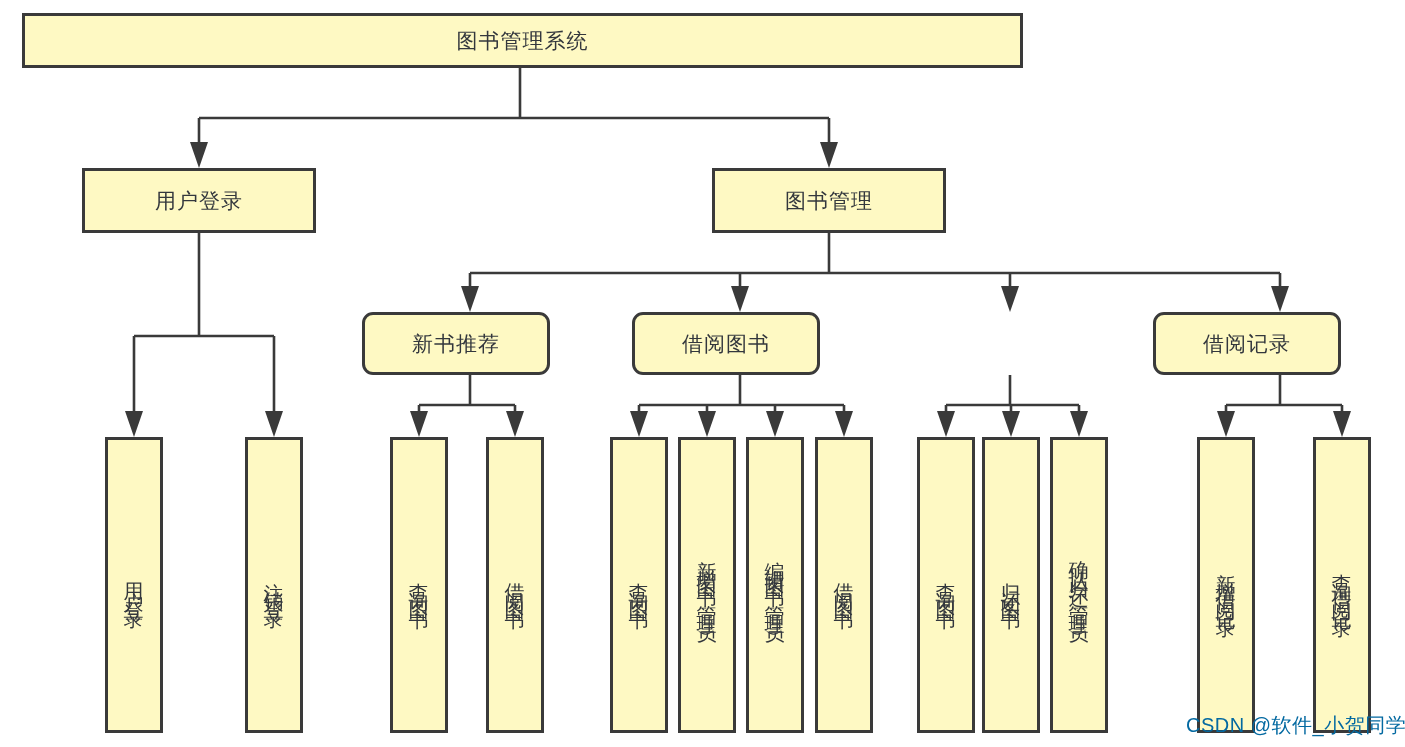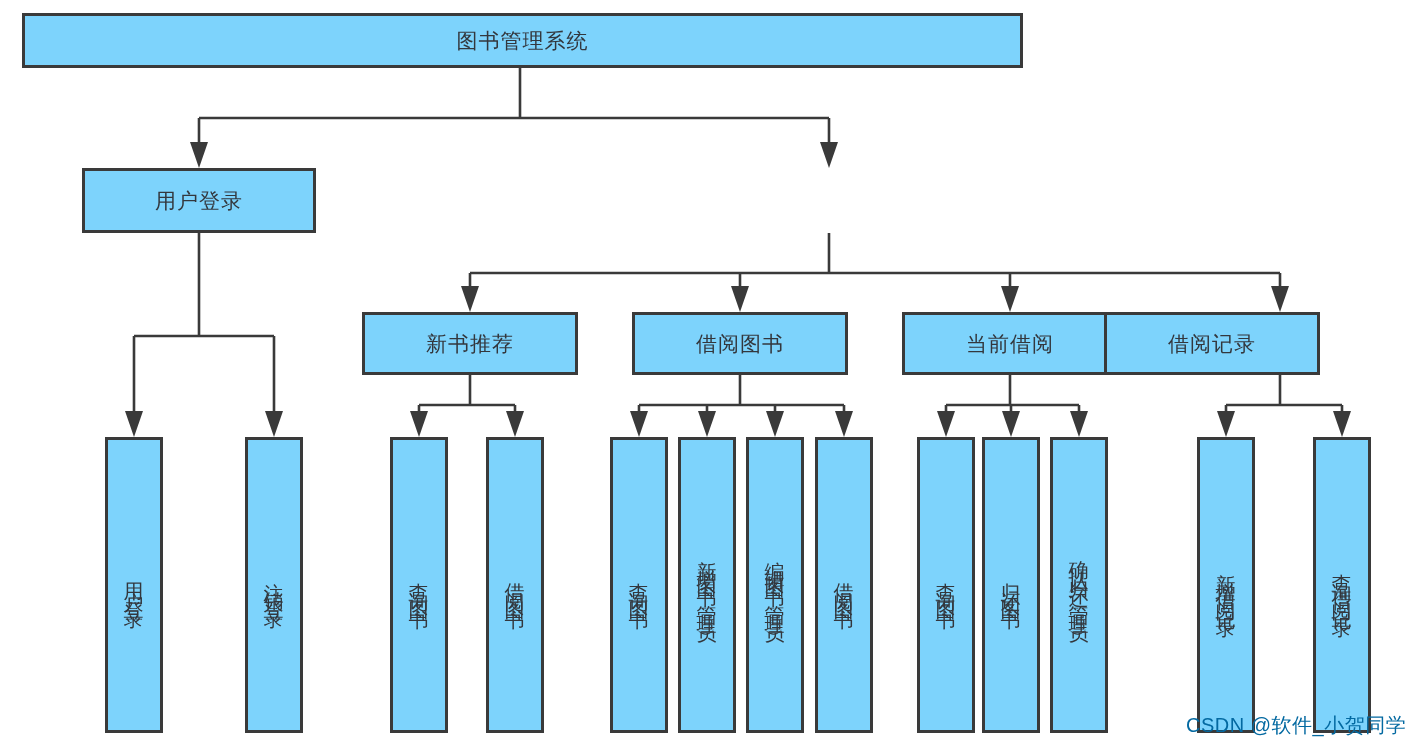--- a/index.html
+++ b/index.html
@@ -14,21 +14,21 @@
   .lines-layer {
     position: absolute;
     left: 0; top: 0;
     width: 1405px; height: 747px;
     z-index: 1;
   }
   .box {
     position: absolute;
     box-sizing: border-box;
     border: 3px solid #3a3a3a;
-    background: #7dd3fc;
+    background: #fef9c3;
     display: flex;
     align-items: center;
     justify-content: center;
     color: #33373d;
     z-index: 2;
   }
   .box.hlabel { font-size: 21px; letter-spacing: 1px; }
   .box.vlabel span {
     writing-mode: vertical-rl;
     text-orientation: mixed;
@@ -36,25 +36,25 @@
     letter-spacing: 9px;
     line-height: 1;
     white-space: nowrap;
   }
   
   .n-root   { left: 22px;   top: 13px;  width: 1001px; height: 55px; }
   
   .n-l2a    { left: 82px;   top: 168px; width: 234px;  height: 65px; }
   .n-l2b    { left: 712px;  top: 168px; width: 234px;  height: 65px; }
   
-  .n-l3     { top: 312px; height: 63px; width: 216px; }
+  .n-l3     { top: 312px; height: 63px; width: 188px; border-radius: 11px; }
   .n-l3-1   { left: 362px; }
   .n-l3-2   { left: 632px; }
   .n-l3-3   { left: 902px; }
-  .n-l3-4   { left: 1104px; }
+  .n-l3-4   { left: 1153px; }
   
   .leaf     { top: 437px; height: 296px; width: 58px; }
   .lf-1  { left: 105px; }
   .lf-2  { left: 245px; }
   .lf-3  { left: 390px; }
   .lf-4  { left: 486px; }
   .lf-5  { left: 610px; }
   .lf-6  { left: 678px; }
   .lf-7  { left: 746px; }
   .lf-8  { left: 815px; }
@@ -112,29 +112,29 @@
     </g>
   </svg>
 
   <div class="box hlabel n-root">
     <span>图书管理系统</span>
   </div>
 
   <div class="box hlabel n-l2a">
     <span>用户登录</span>
   </div>
+  <div class="box hlabel n-l2b">
+    <span>图书管理</span>
+  </div>
 
   <div class="box hlabel n-l3 n-l3-1">
     <span>新书推荐</span>
   </div>
   <div class="box hlabel n-l3 n-l3-2">
     <span>借阅图书</span>
-  </div>
-  <div class="box hlabel n-l3 n-l3-3">
-    <span>当前借阅</span>
   </div>
   <div class="box hlabel n-l3 n-l3-4">
     <span>借阅记录</span>
   </div>
 
   <div class="box vlabel leaf lf-1">
     <span>用户登录</span>
   </div>
   <div class="box vlabel leaf lf-2">
     <span>注销登录</span>

